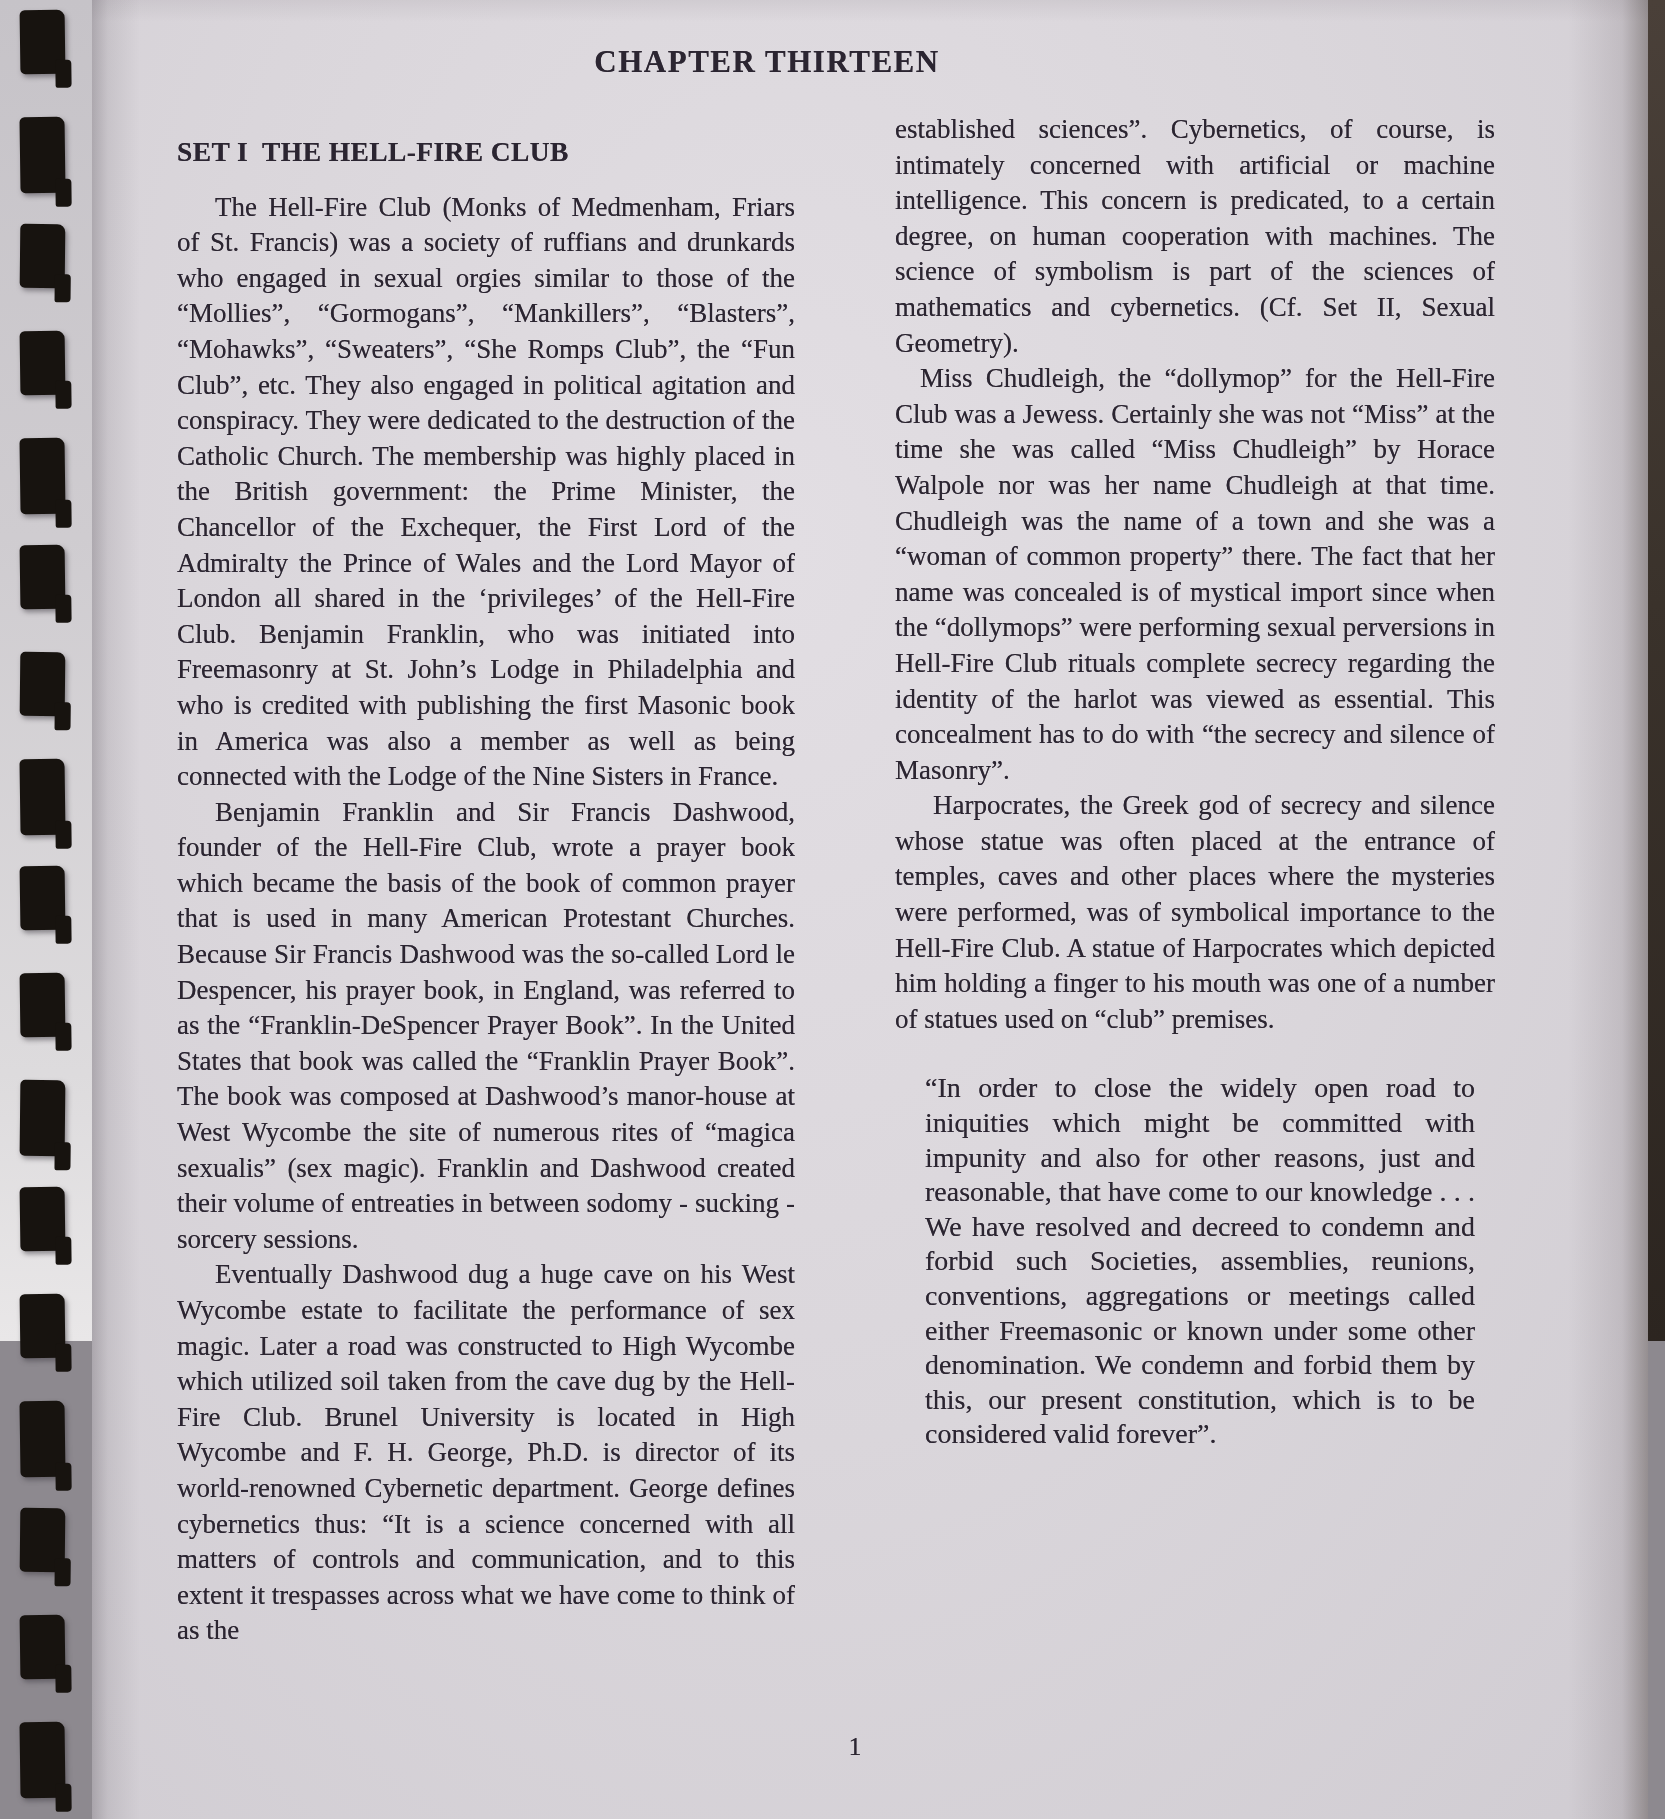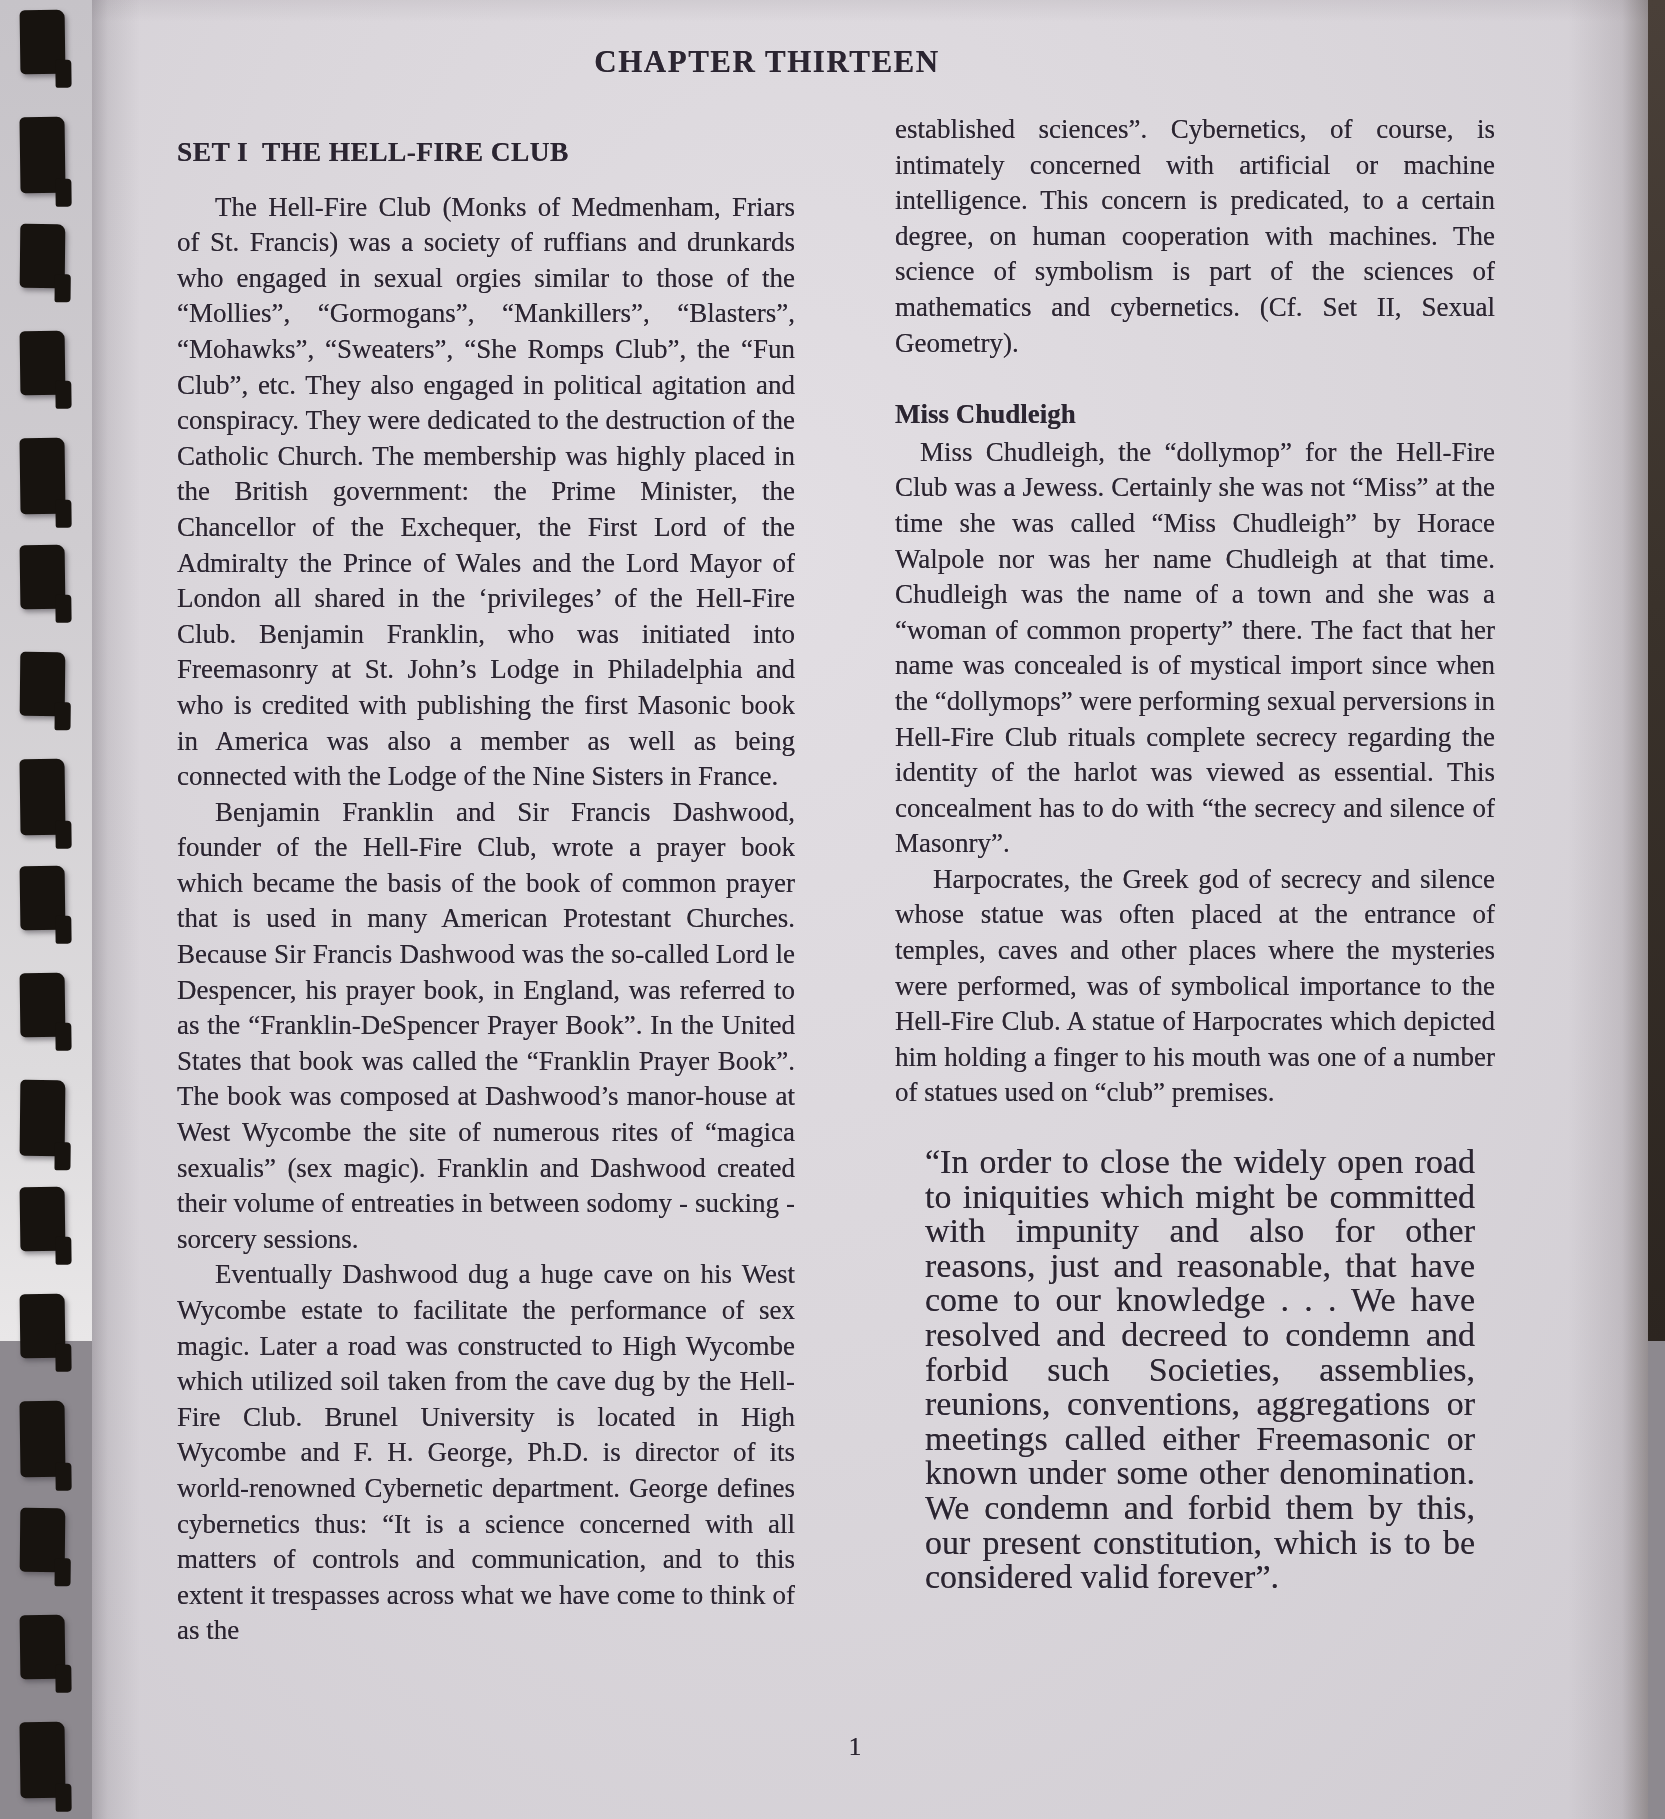--- a/index.html
+++ b/index.html
@@ -54,21 +54,21 @@
   .col-right{width:600px;}
   h2{
     font-size:27.5px;font-weight:700;margin:0 0 20px 0;letter-spacing:0.4px;
     white-space:pre-wrap;text-align:left;
   }
   h3{font-size:27px;font-weight:700;margin:36px 0 2px 0;text-align:left;}
   p{margin:0;}
   .indent{text-indent:38px;}
   .indent-sm{text-indent:25px;}
   blockquote{
-    margin:34px 20px 0 30px;font-size:34px;line-height:34.6px;text-align:justify;
+    margin:34px 20px 0 30px;font-size:28px;line-height:34.6px;text-align:justify;
   }
   .page-number{
     position:absolute;left:0;top:1690px;width:100%;padding-left:26px;box-sizing:border-box;
     text-align:center;font-size:26px;
   }
 </style>
 </head>
 <body>
 
 <div class="scan">
@@ -102,21 +102,20 @@
 
         <div class="col col-left">
           <h2>SET I  THE HELL-FIRE CLUB</h2>
           <p class="indent">The Hell-Fire Club (Monks of Medmenham, Friars of St. Francis) was a society of ruffians and drunkards who engaged in sexual orgies similar to those of the “Mollies”, “Gormogans”, “Mankillers”, “Blasters”, “Mohawks”, “Sweaters”, “She Romps Club”, the “Fun Club”, etc. They also engaged in political agitation and conspiracy. They were dedicated to the destruction of the Catholic Church. The membership was highly placed in the British government: the Prime Minister, the Chancellor of the Exchequer, the First Lord of the Admiralty the Prince of Wales and the Lord Mayor of London all shared in the ‘privileges’ of the Hell-Fire Club. Benjamin Franklin, who was initiated into Freemasonry at St. John’s Lodge in Philadelphia and who is credited with publishing the first Masonic book in America was also a member as well as being connected with the Lodge of the Nine Sisters in France.</p>
           <p class="indent">Benjamin Franklin and Sir Francis Dashwood, founder of the Hell-Fire Club, wrote a prayer book which became the basis of the book of common prayer that is used in many American Protestant Churches. Because Sir Francis Dashwood was the so-called Lord le Despencer, his prayer book, in England, was referred to as the “Franklin-DeSpencer Prayer Book”. In the United States that book was called the “Franklin Prayer Book”. The book was composed at Dashwood’s manor-house at West Wycombe the site of numerous rites of “magica sexualis” (sex magic). Franklin and Dashwood created their volume of entreaties in between sodomy - sucking - sorcery sessions.</p>
           <p class="indent">Eventually Dashwood dug a huge cave on his West Wycombe estate to facilitate the performance of sex magic. Later a road was constructed to High Wycombe which utilized soil taken from the cave dug by the Hell-Fire Club. Brunel University is located in High Wycombe and F. H. George, Ph.D. is director of its world-renowned Cybernetic department. George defines cybernetics thus: “It is a science concerned with all matters of controls and communication, and to this extent it trespasses across what we have come to think of as the</p>
         </div>
 
         <div class="col col-right">
           <p>established sciences”. Cybernetics, of course, is intimately concerned with artificial or machine intelligence. This concern is predicated, to a certain degree, on human cooperation with machines. The science of symbolism is part of the sciences of mathematics and cybernetics. (Cf. Set II, Sexual Geometry).</p>
-          <h3>Miss Chudleigh</h3>
           <p class="indent-sm">Miss Chudleigh, the “dollymop” for the Hell-Fire Club was a Jewess. Certainly she was not “Miss” at the time she was called “Miss Chudleigh” by Horace Walpole nor was her name Chudleigh at that time. Chudleigh was the name of a town and she was a “woman of common property” there. The fact that her name was concealed is of mystical import since when the “dollymops” were performing sexual perversions in Hell-Fire Club rituals complete secrecy regarding the identity of the harlot was viewed as essential. This concealment has to do with “the secrecy and silence of Masonry”.</p>
           <p class="indent">Harpocrates, the Greek god of secrecy and silence whose statue was often placed at the entrance of temples, caves and other places where the mysteries were performed, was of symbolical importance to the Hell-Fire Club. A statue of Harpocrates which depicted him holding a finger to his mouth was one of a number of statues used on “club” premises.</p>
           <blockquote>“In order to close the widely open road to iniquities which might be committed with impunity and also for other reasons, just and reasonable, that have come to our knowledge . . . We have resolved and decreed to condemn and forbid such Societies, assemblies, reunions, conventions, aggregations or meetings called either Freemasonic or known under some other denomination. We condemn and forbid them by this, our present constitution, which is to be considered valid forever”.</blockquote>
         </div>
 
       </div>
 
       <div class="page-number">1</div>
     </div>
   </div>

